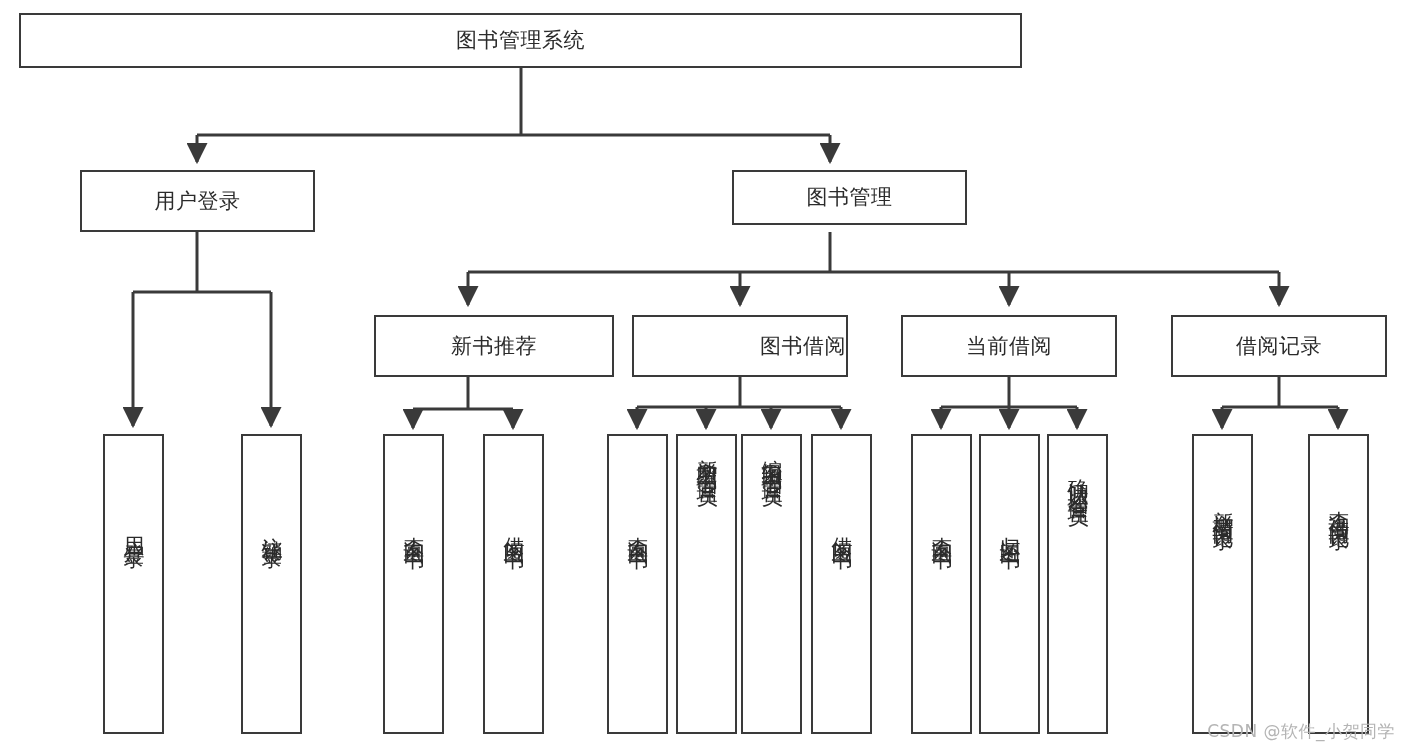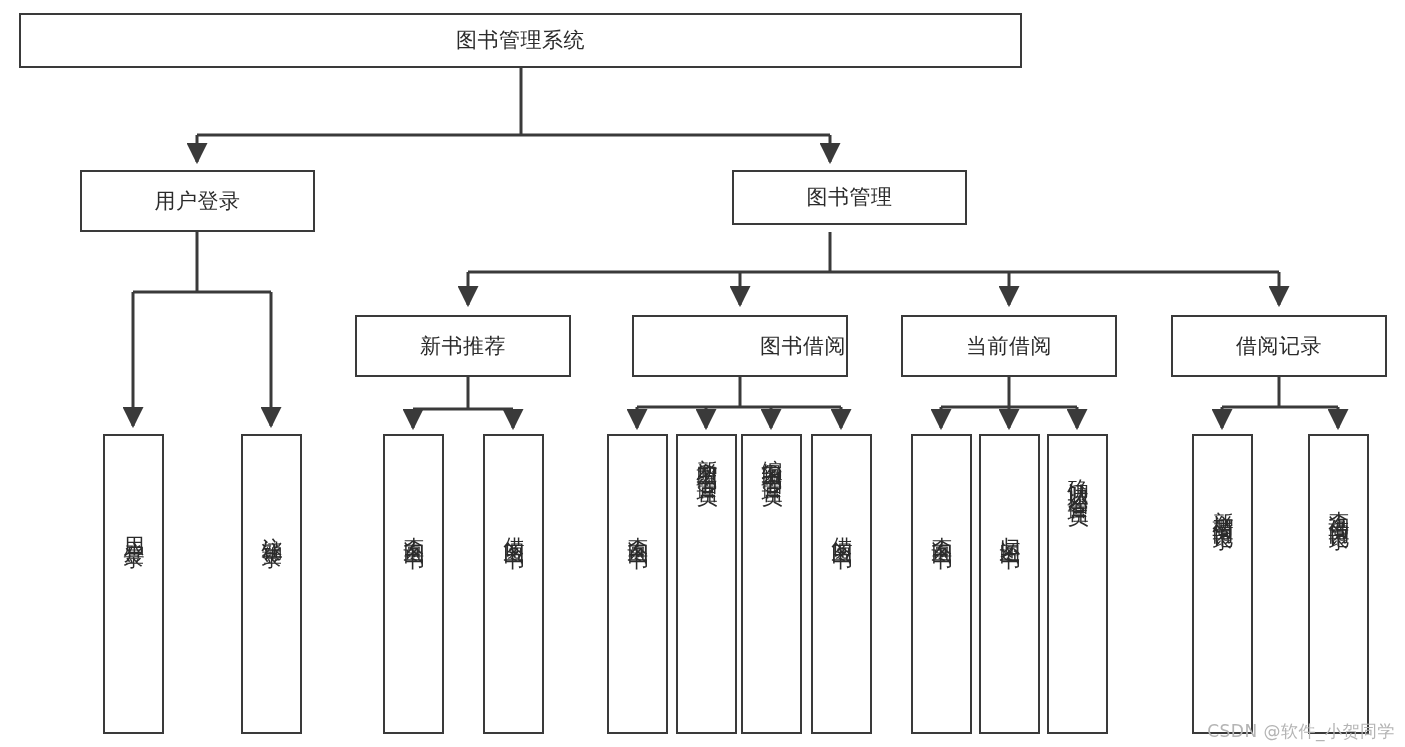--- a/index.html
+++ b/index.html
@@ -136,21 +136,21 @@
     <span class="label">图书管理系统</span>
   </div>
 
   <div class="node" style="left:80px; top:170px; width:235px; height:62px;">
     <span class="label">用户登录</span>
   </div>
   <div class="node" style="left:712px; top:170px; width:235px; height:55px;margin-left:20px;">
     <span class="label">图书管理</span>
   </div>
 
-  <div class="node" style="left:355px; top:315px; width:216px; height:62px;">
+  <div class="node" style="left:374px; top:315px; width:240px; height:62px;">
     <span class="label">新书推荐</span>
   </div>
   <div class="node" style="left:632px; top:315px; width:216px; height:62px;justify-content:flex-end;">
     <span class="label">图书借阅</span>
   </div>
   <div class="node" style="left:901px; top:315px; width:216px; height:62px;">
     <span class="label">当前借阅</span>
   </div>
   <div class="node" style="left:1171px; top:315px; width:216px; height:62px;">
     <span class="label">借阅记录</span>

